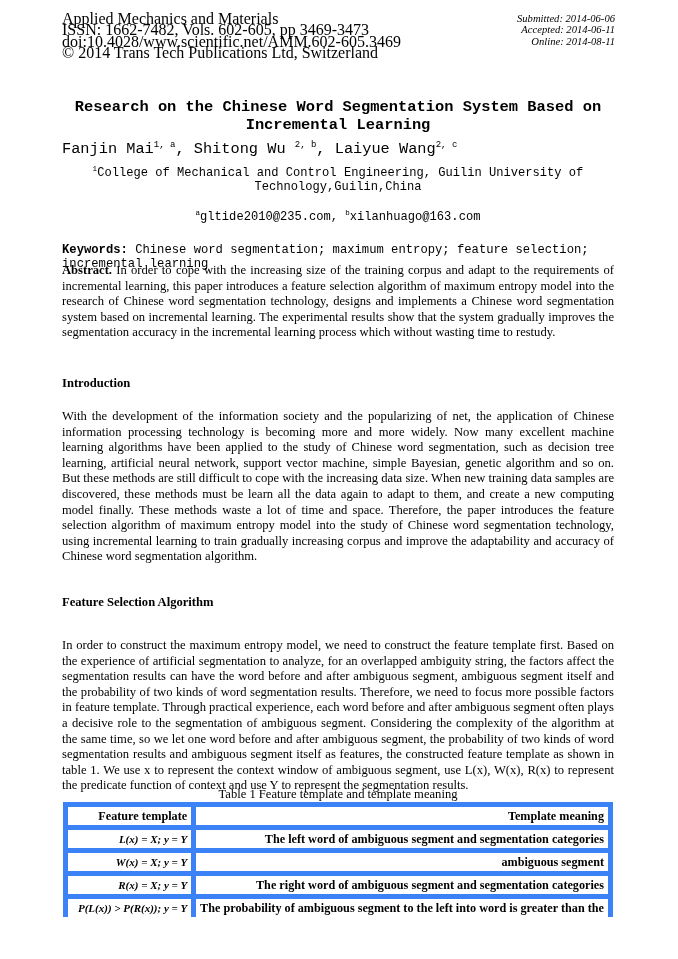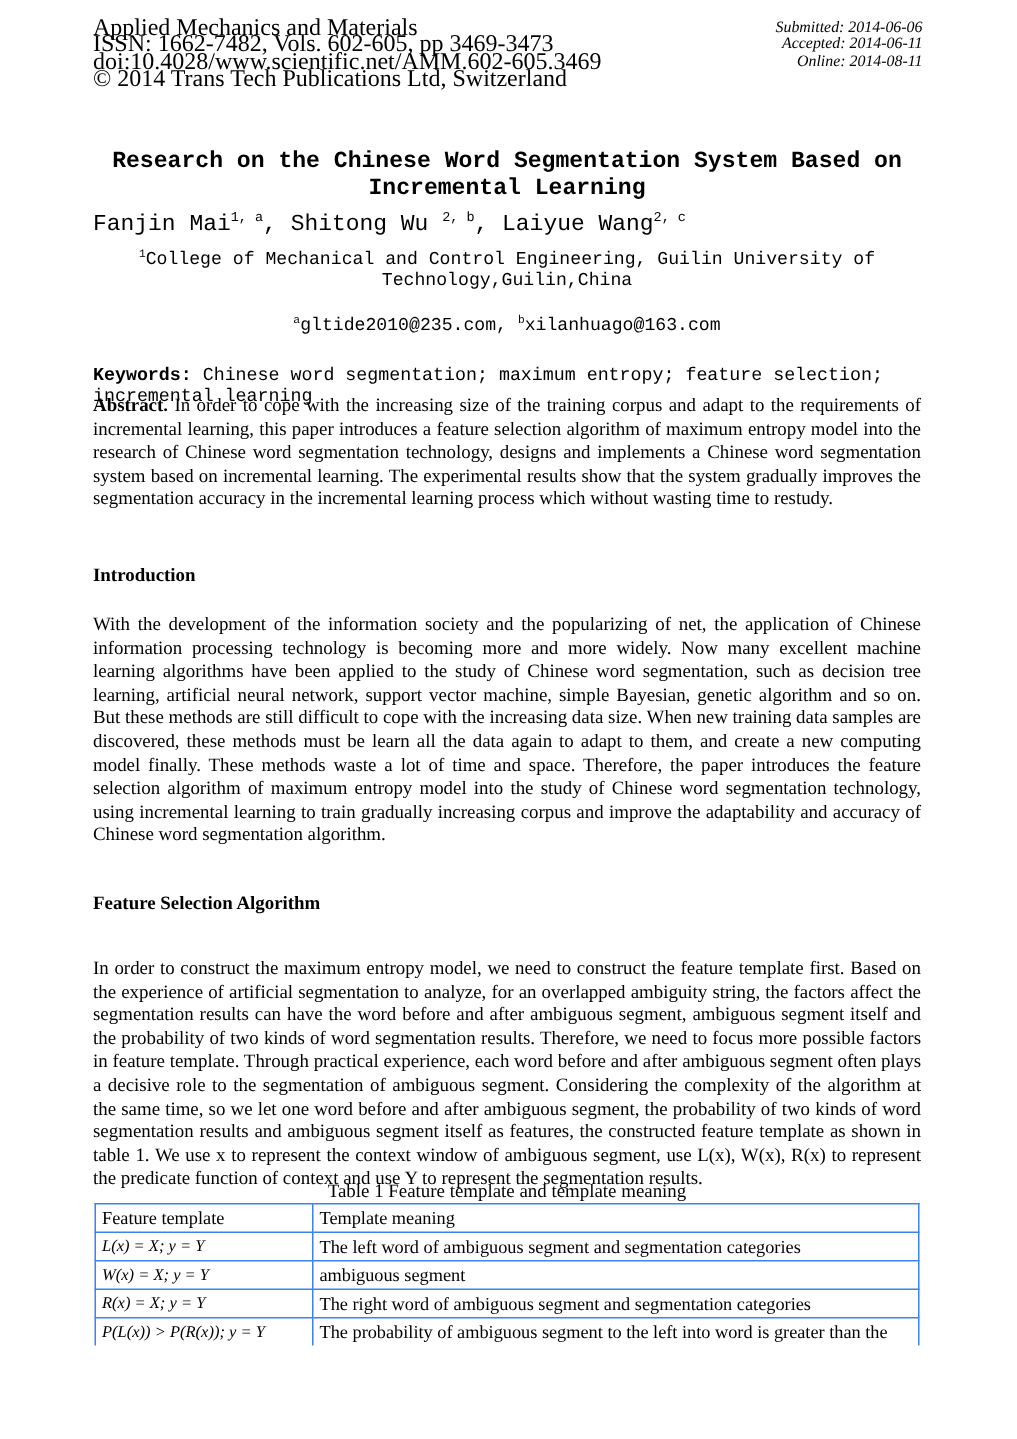--- a/index.html
+++ b/index.html
@@ -28,21 +28,21 @@
   .abstract b { font-weight: bold; }
 
   .heading { position: absolute; left: 62px; font-size: 12.6px; font-weight: bold; line-height: 15px; }
   .h-intro { top: 376px; }
   .intro { top: 409px; }
   .h-fsa { top: 595px; }
   .fsa { top: 614px; margin-top: 24px; }
 
   .table-caption { position: absolute; left: 62px; width: 552px; top: 787px; text-align: center; font-size: 12.6px; line-height: 14px; }
   table.t1 { position: absolute; left: 63px; top: 802px; width: 550px; border-collapse: collapse; font-size: 12.2px; }
-  table.t1 td, table.t1 th { border: 1px solid #3b82f6; padding: 0 4px; height: 18px; line-height: 17px; text-align: left; font-weight: normal; white-space: nowrap; }
+  table.t1 td, table.t1 th { border: 5px solid #3b82f6; padding: 0 4px; height: 18px; line-height: 17px; text-align: right; font-weight: bold; white-space: nowrap; }
   table.t1 .c1 { width: 136px; }
   table.t1 .math { font-style: italic; font-size: 11px; }
   table.t1 tr.last td { border-bottom: none; }
 </style>
 </head>
 <body>
 
 <div class="page">
 
   <div class="hdr-left serif">

